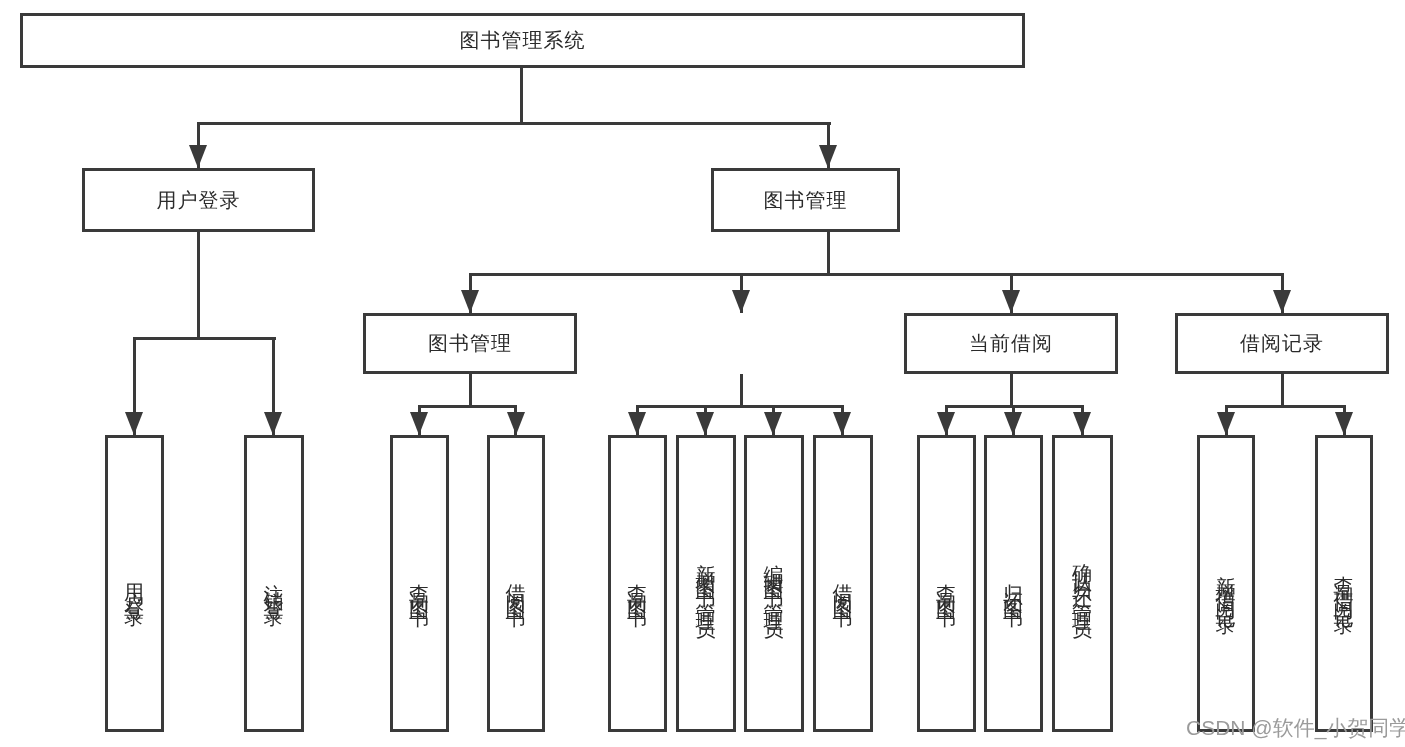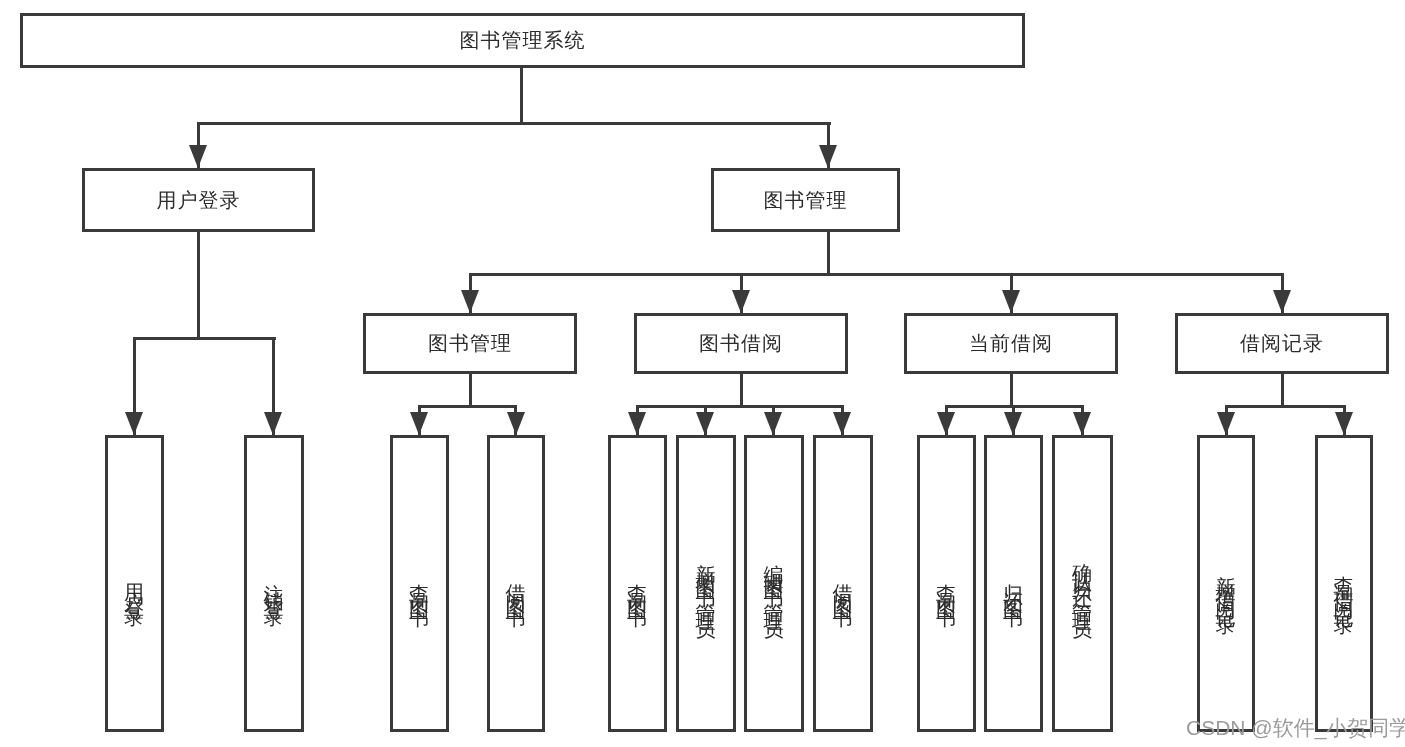--- a/index.html
+++ b/index.html
@@ -94,23 +94,20 @@
   <div class="ln" style="left:740px;top:273px;width:3px;height:40px;"></div>
   <div class="ah" style="left:732px;top:290px;"></div>
   <div class="ln" style="left:1010px;top:273px;width:3px;height:40px;"></div>
   <div class="ah" style="left:1002px;top:290px;"></div>
   <div class="ln" style="left:1281px;top:273px;width:3px;height:40px;"></div>
   <div class="ah" style="left:1273px;top:290px;"></div>
 
   <div class="hbox" style="left:363px;top:313px;width:214px;height:61px;">
     <span>图书管理</span>
   </div>
-  <div class="hbox" style="left:634px;top:313px;width:214px;height:61px;">
-    <span>图书借阅</span>
-  </div>
   <div class="hbox" style="left:904px;top:313px;width:214px;height:61px;text-align:center;">
     <span>当前借阅</span>
   </div>
   <div class="hbox" style="left:1175px;top:313px;width:214px;height:61px;">
     <span>借阅记录</span>
   </div>
 
   <div class="ln" style="left:469px;top:374px;width:3px;height:31px;"></div>
   <div class="ln" style="left:418px;top:405px;width:99px;height:3px;"></div>
   <div class="ln" style="left:418px;top:405px;width:3px;height:30px;"></div>

